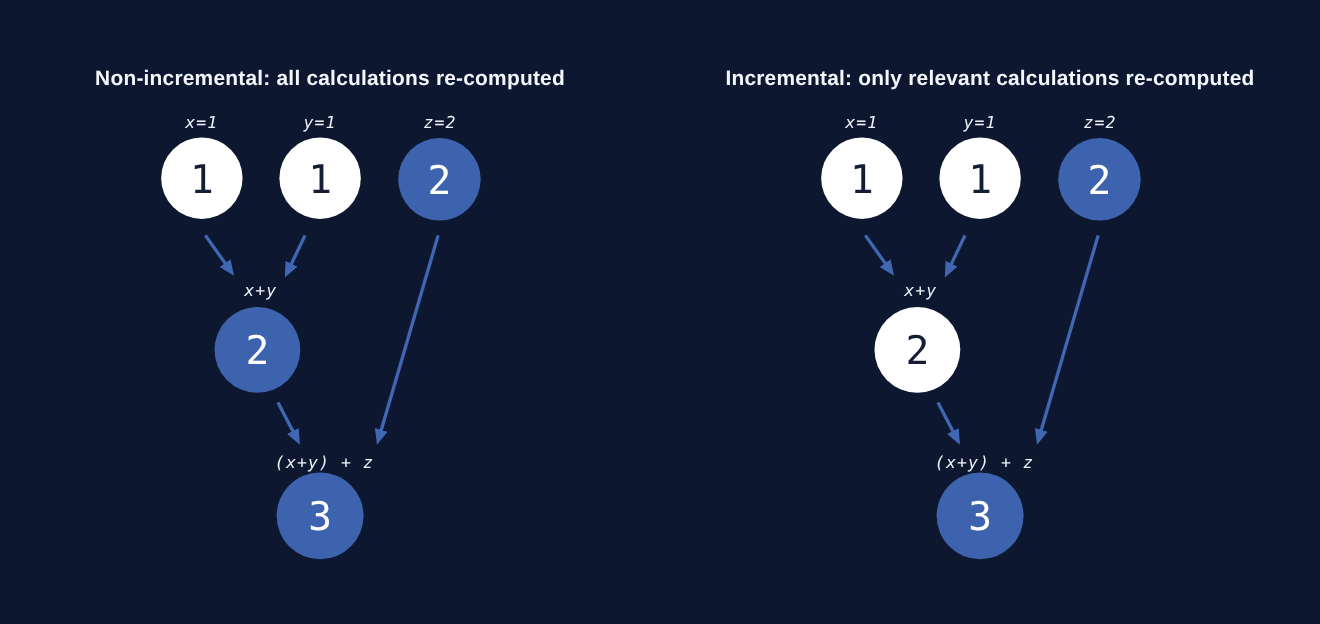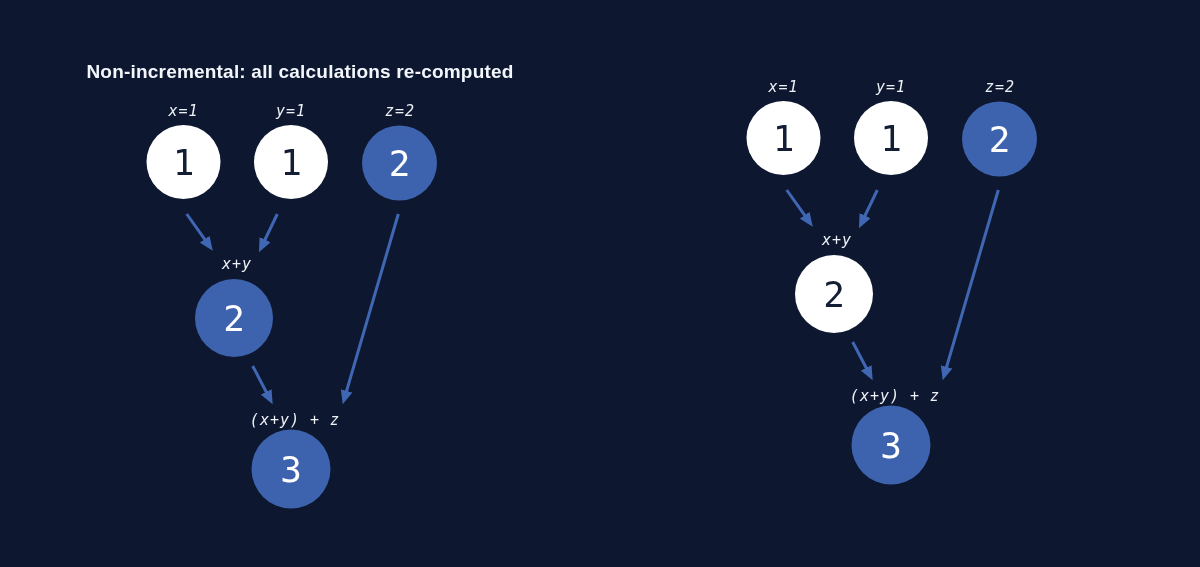--- a/index.html
+++ b/index.html
@@ -71,20 +71,21 @@
       <circle cx="194" cy="223" r="39" fill="#3e63ae"></circle>
       <text class="node-value" x="194" y="236" text-anchor="middle" fill="#ffffff">2</text>
 
       <text class="node-label" x="255" y="330" text-anchor="middle">(x+y) + z</text>
       <circle cx="251" cy="374" r="39.5" fill="#3e63ae"></circle>
       <text class="node-value" x="251" y="387" text-anchor="middle" fill="#ffffff">3</text>
     </svg>
   </div>
 
   <div class="panel panel-right">
+    <div class="panel-title">Incremental: only relevant calculations re-computed</div>
     <svg class="dag-svg" width="520" height="460" viewBox="0 0 520 460">
       <defs>
         <marker id="arrowhead-b" markerUnits="userSpaceOnUse" markerWidth="14" markerHeight="12" refX="3" refY="6" orient="auto">
           <path d="M0,0 L14,6 L0,12 Z" fill="#4067b3"></path>
         </marker>
       </defs>
 
       <line class="edge" x1="146.7" y1="119" x2="166.4" y2="146.7" marker-end="url(#arrowhead-b)" stroke="#4067b3"></line>
       <line class="edge" x1="237.3" y1="119" x2="223.7" y2="147.4" marker-end="url(#arrowhead-b)" stroke="#4067b3"></line>
       <line class="edge" x1="358.3" y1="119" x2="305.8" y2="298.7" marker-end="url(#arrowhead-b)" stroke="#4067b3"></line>

